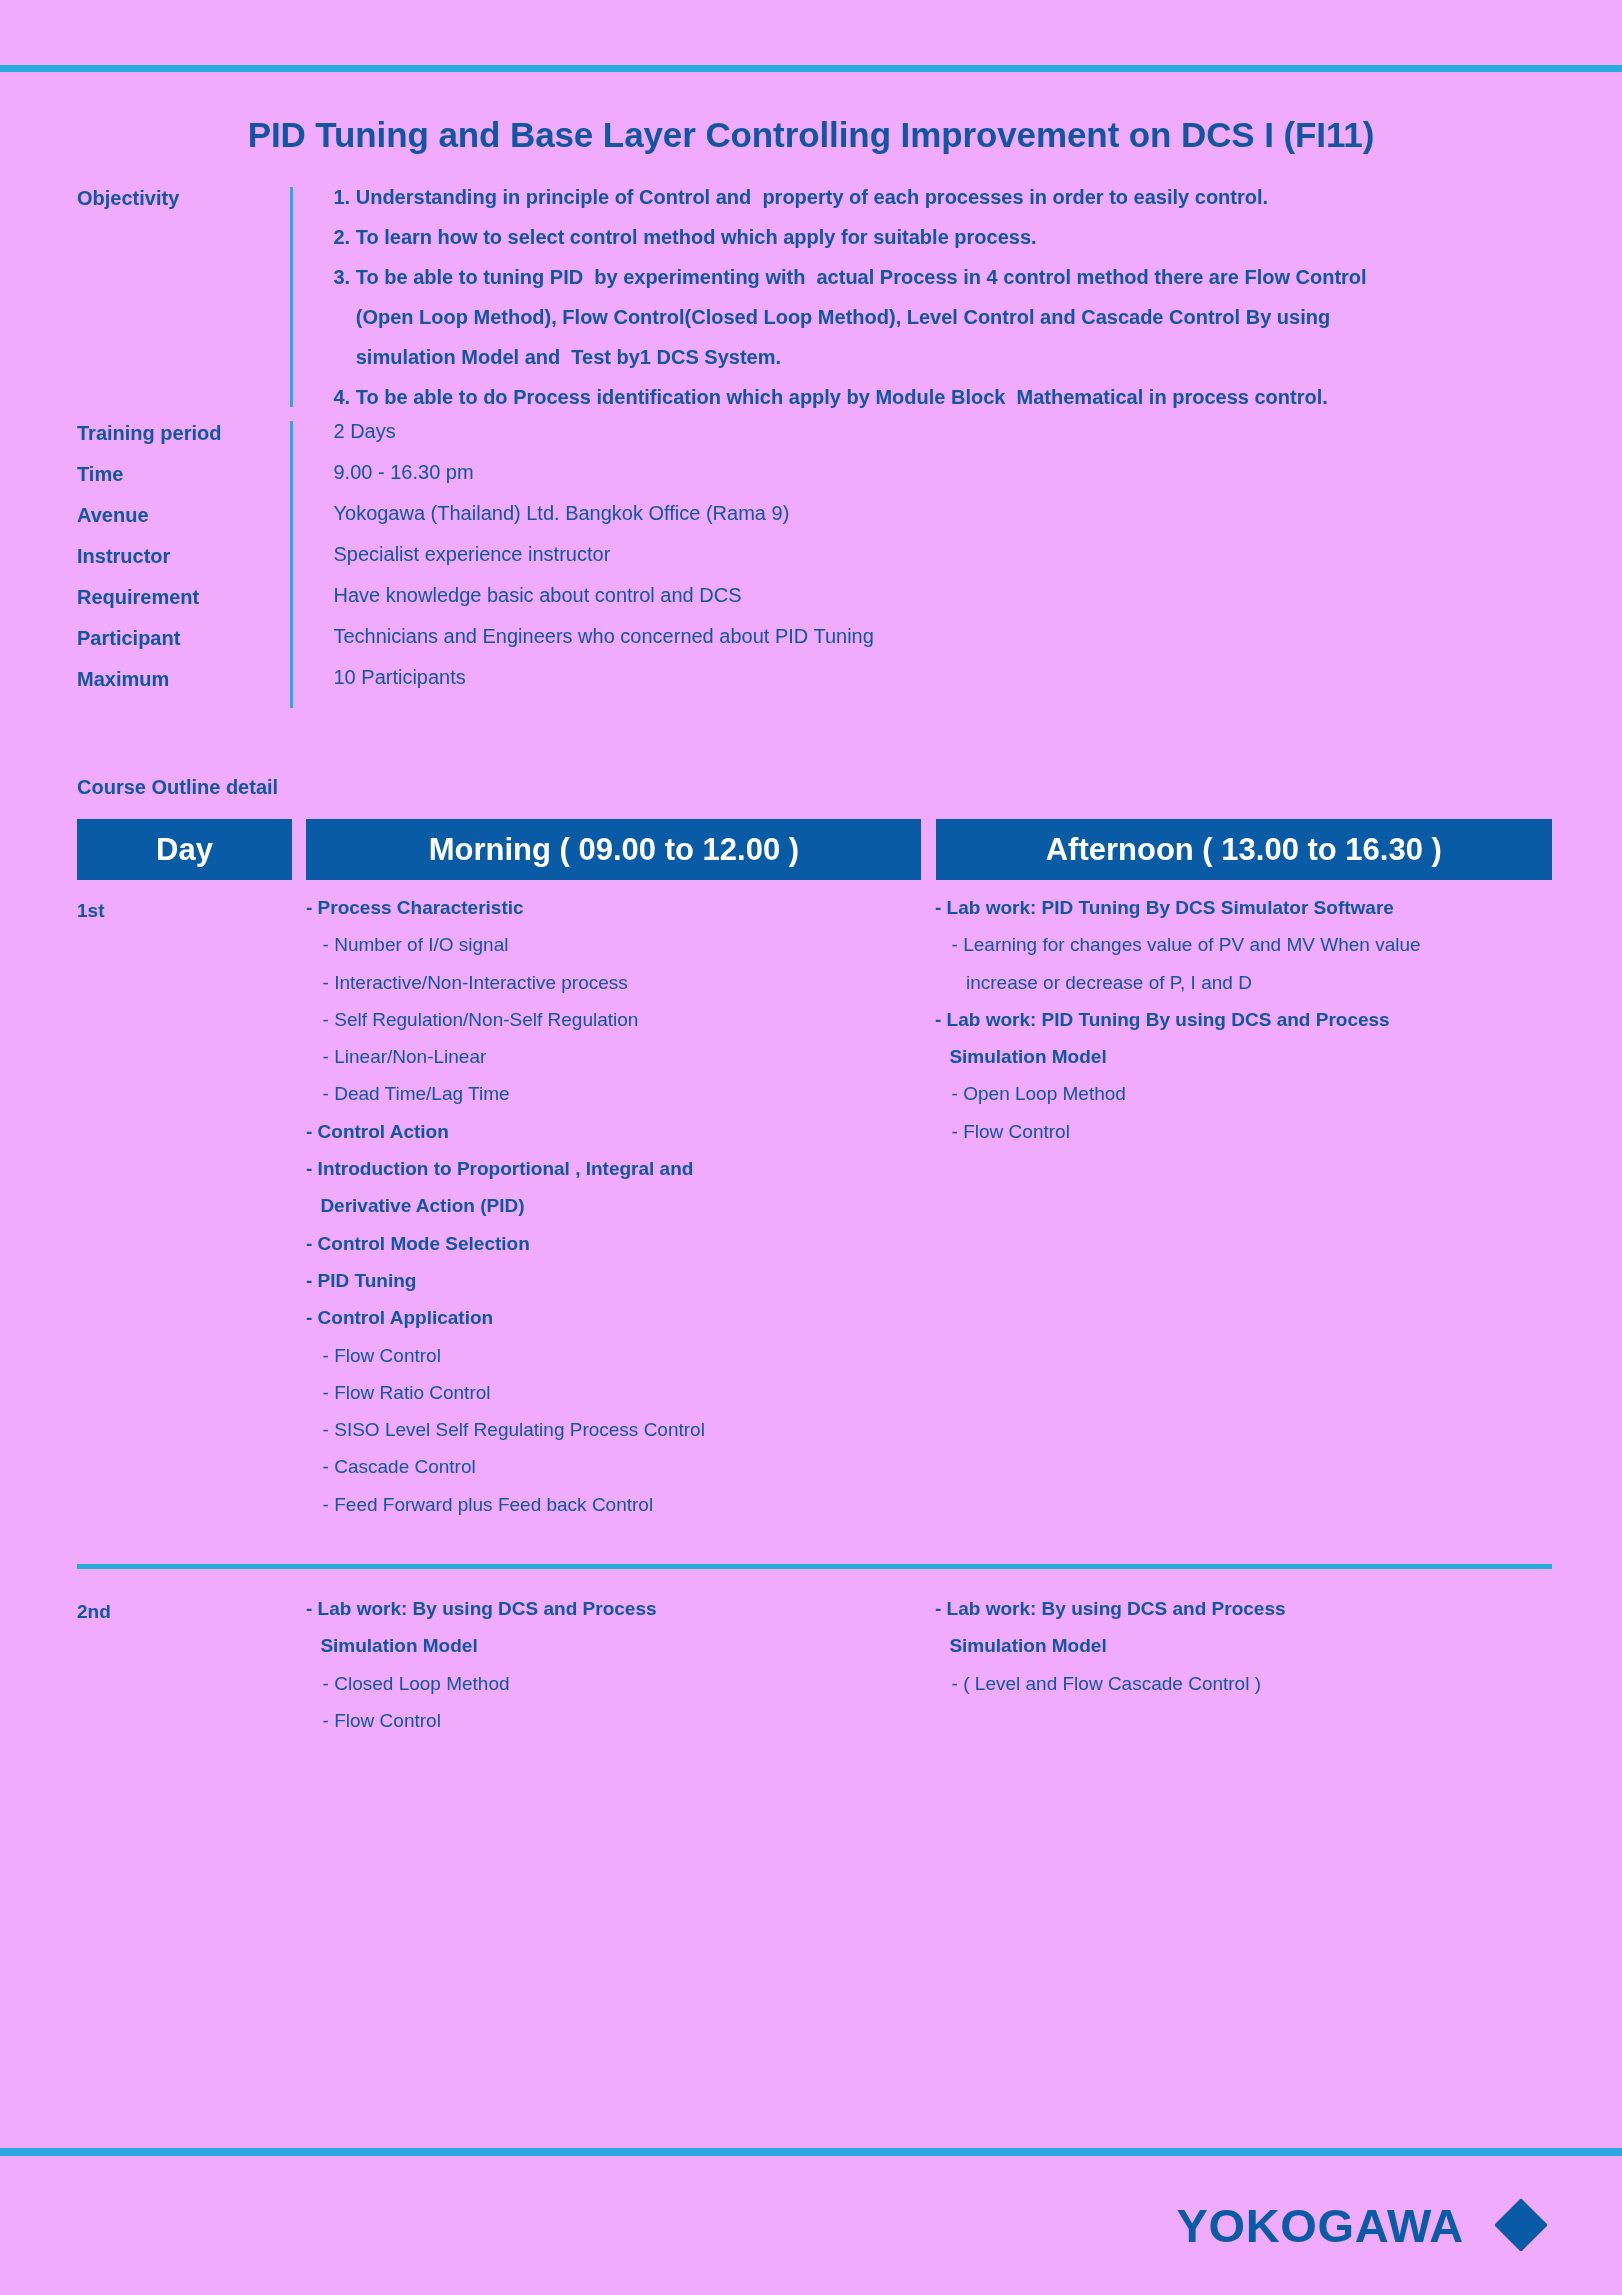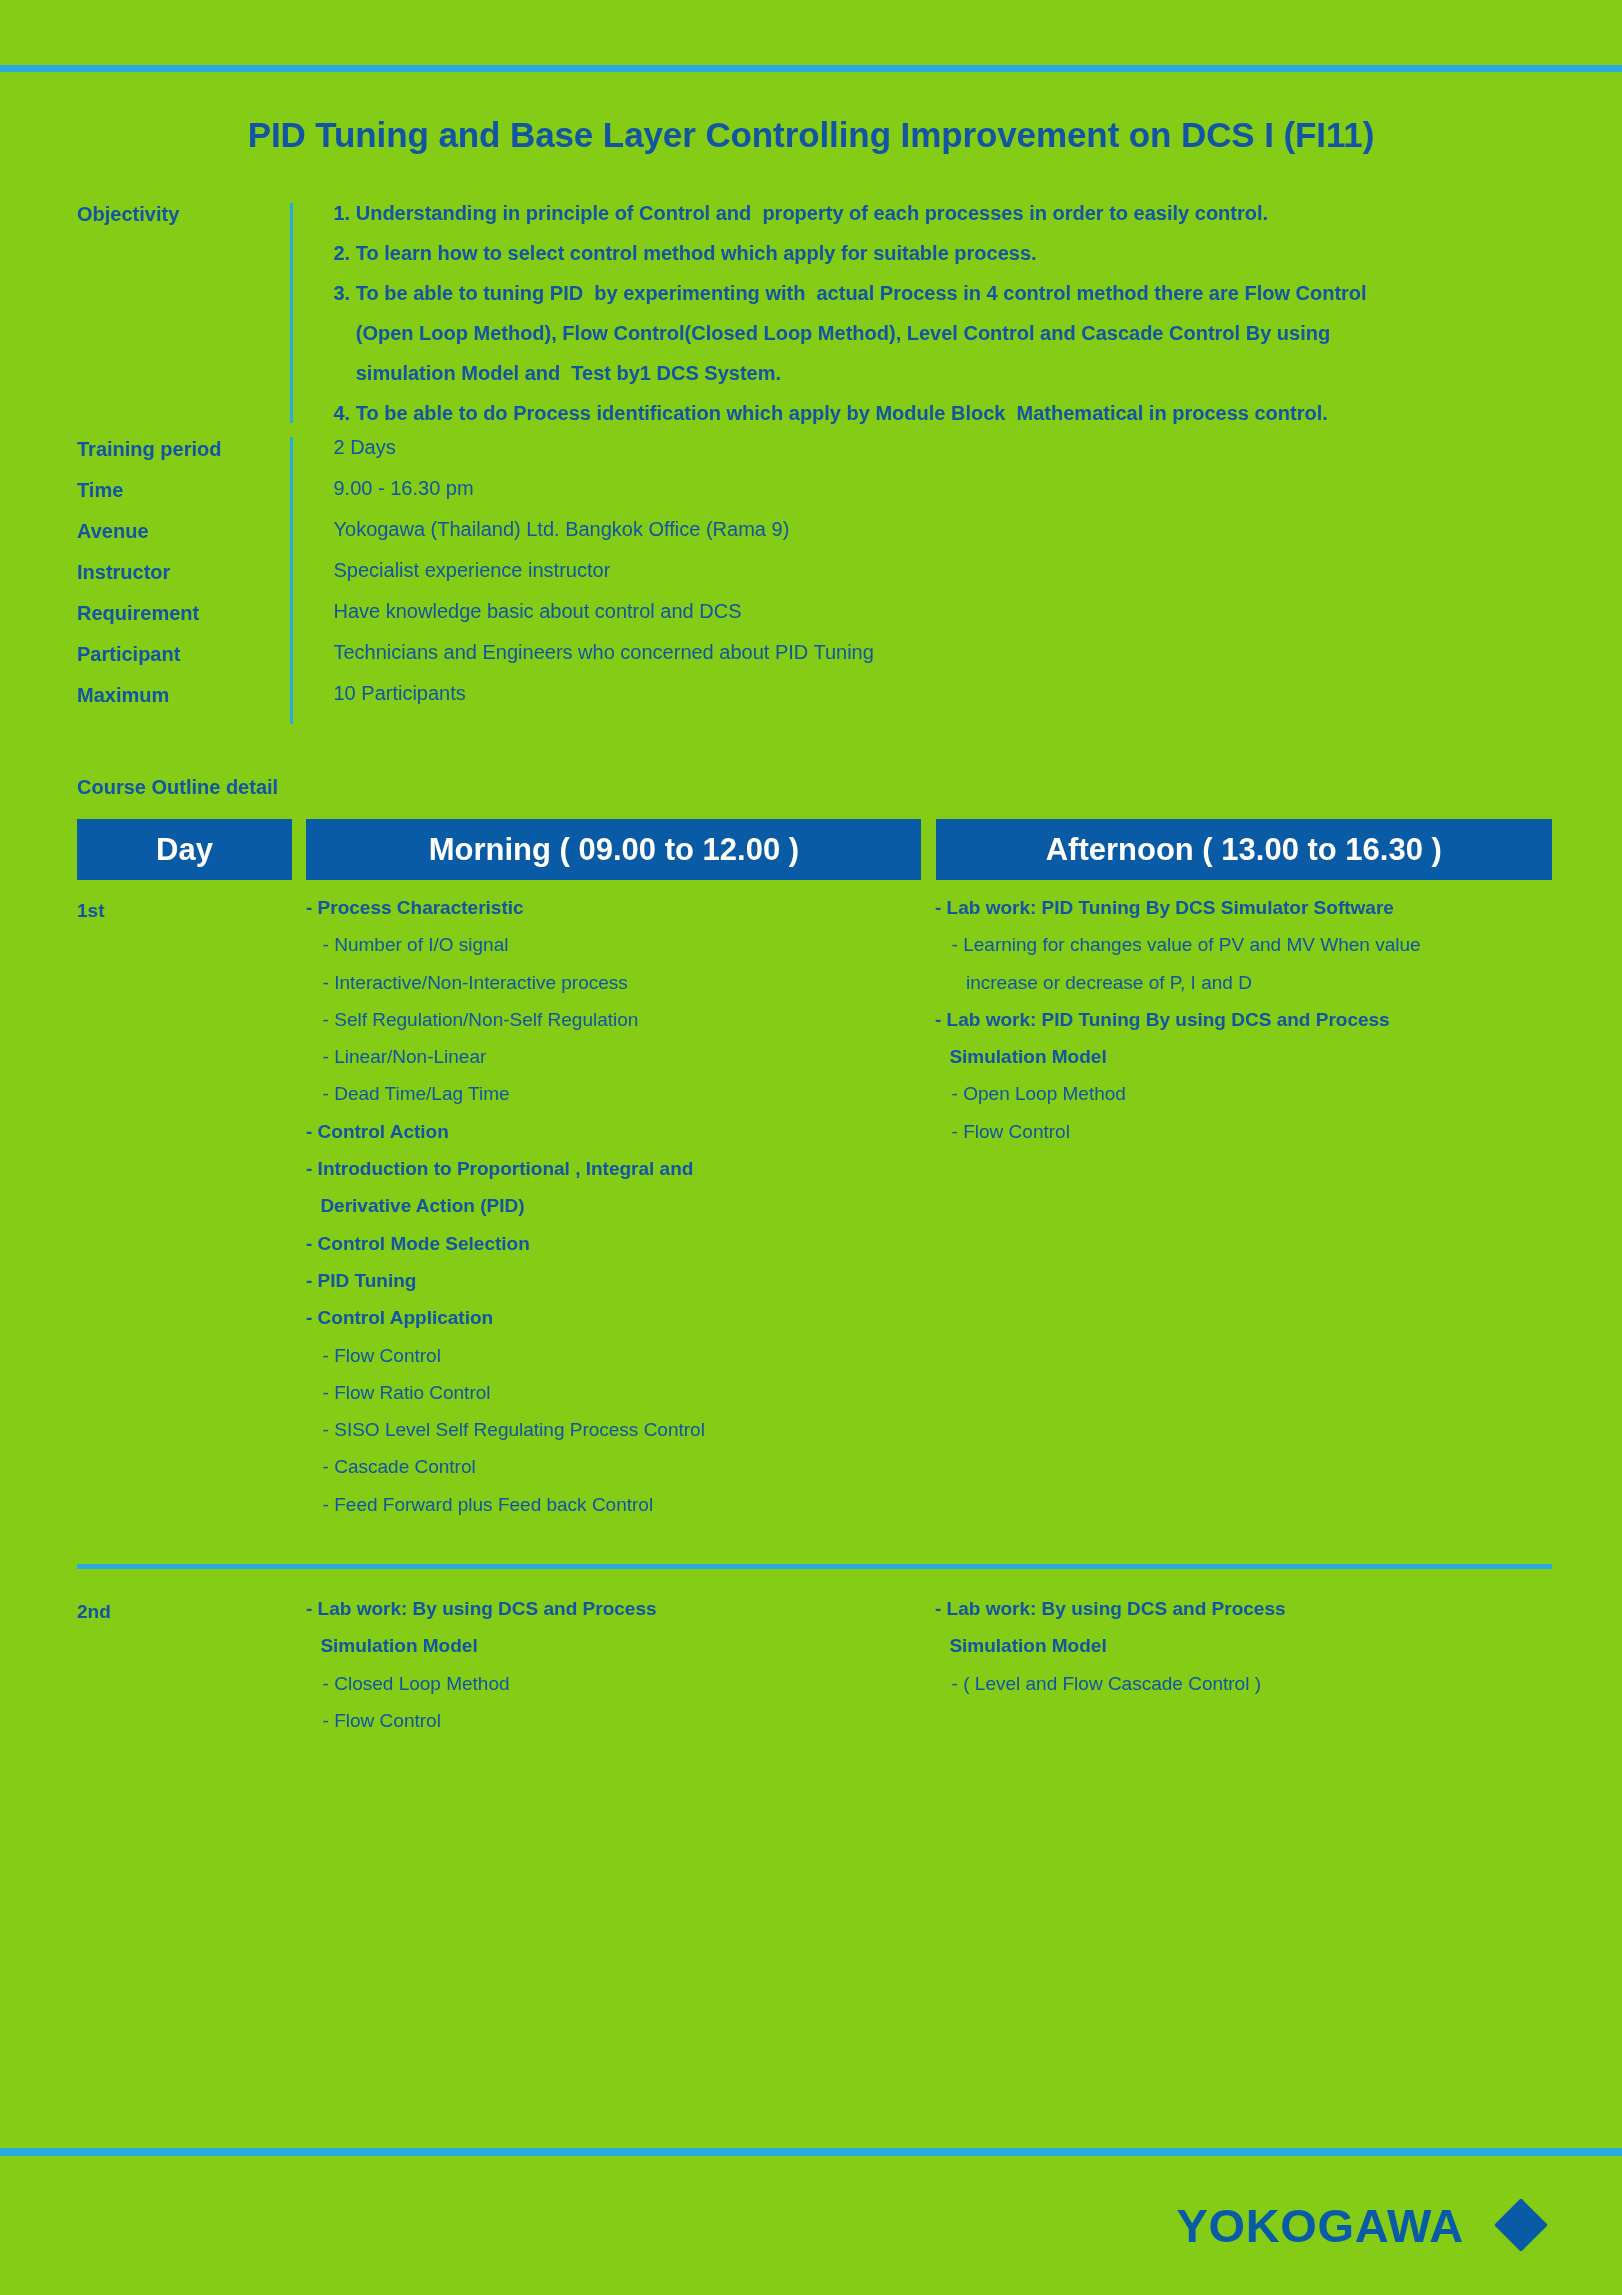--- a/index.html
+++ b/index.html
@@ -8,21 +8,21 @@
     width: 1622px;
     height: 2295px;
     background: #ffffff;
     font-family: "Liberation Sans", sans-serif;
   }
 
   .page {
     position: relative;
     width: 1622px;
     height: 2295px;
-    background: #84cc16;
+    background: #f0abfc;
     overflow: hidden;
   }
 
   
   .rule-top {
     position: absolute;
     left: 0; top: 65px;
     width: 1622px; height: 7.2px;
     background: #29abe2;
   }
@@ -41,21 +41,21 @@
     text-align: center;
     font-size: 35px;
     font-weight: bold;
     color: #1155a3;
     letter-spacing: -0.1px;
   }
 
   
   .info {
     position: absolute;
-    left: 77px; top: 203px;
+    left: 77px; top: 187px;
     width: 1472px;
   }
   .info-row {
     position: relative;
     display: flex;
     align-items: flex-start;
     min-height: 41px;
   }
   .info-label {
     width: 213px;

